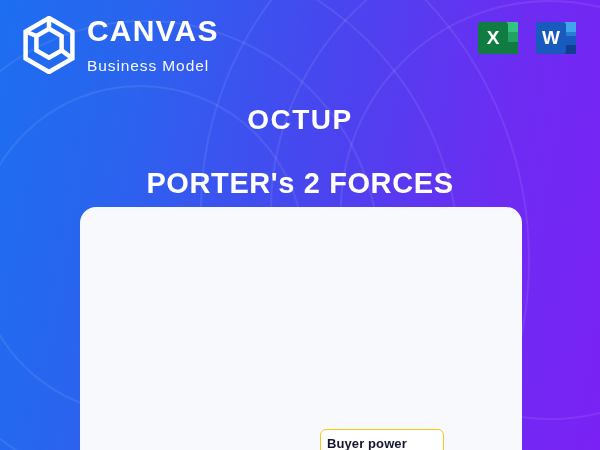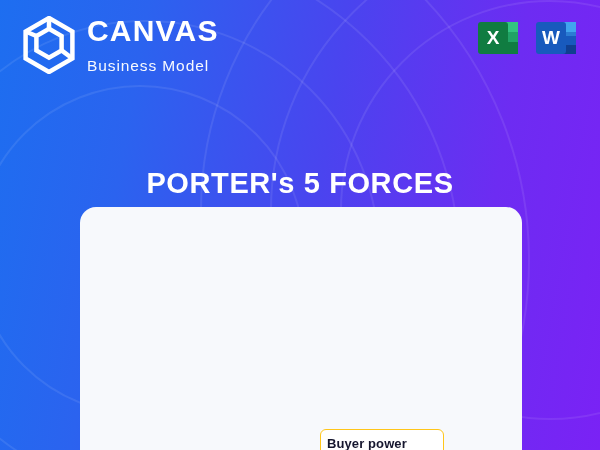--- a/index.html
+++ b/index.html
@@ -135,21 +135,22 @@
       <svg width="48" height="48" viewBox="0 0 48 48">
         <rect x="10" y="8" width="30" height="32" rx="2.5" fill="#2b7cd3"></rect>
         <rect x="10" y="8" width="30" height="10" fill="#41a5ee"></rect>
         <rect x="10" y="22" width="30" height="9" fill="#185abd"></rect>
         <rect x="10" y="31" width="30" height="9" fill="#103f91"></rect>
       </svg>
       <span class="oi-badge" style="background:#185abd;">W</span>
     </span>
   </div>
 
-  <div class="page-subtitle">PORTER's 5 FORCES</div>
+  <div class="page-title">OCTUP</div>
+  <div class="page-subtitle">PORTER's 2 FORCES</div>
 
   <div class="card">
 
     <div class="force" id="buyer-power">
       <div class="force-title">Buyer power</div>
 
     </div>
 
   </div>
 </div>

